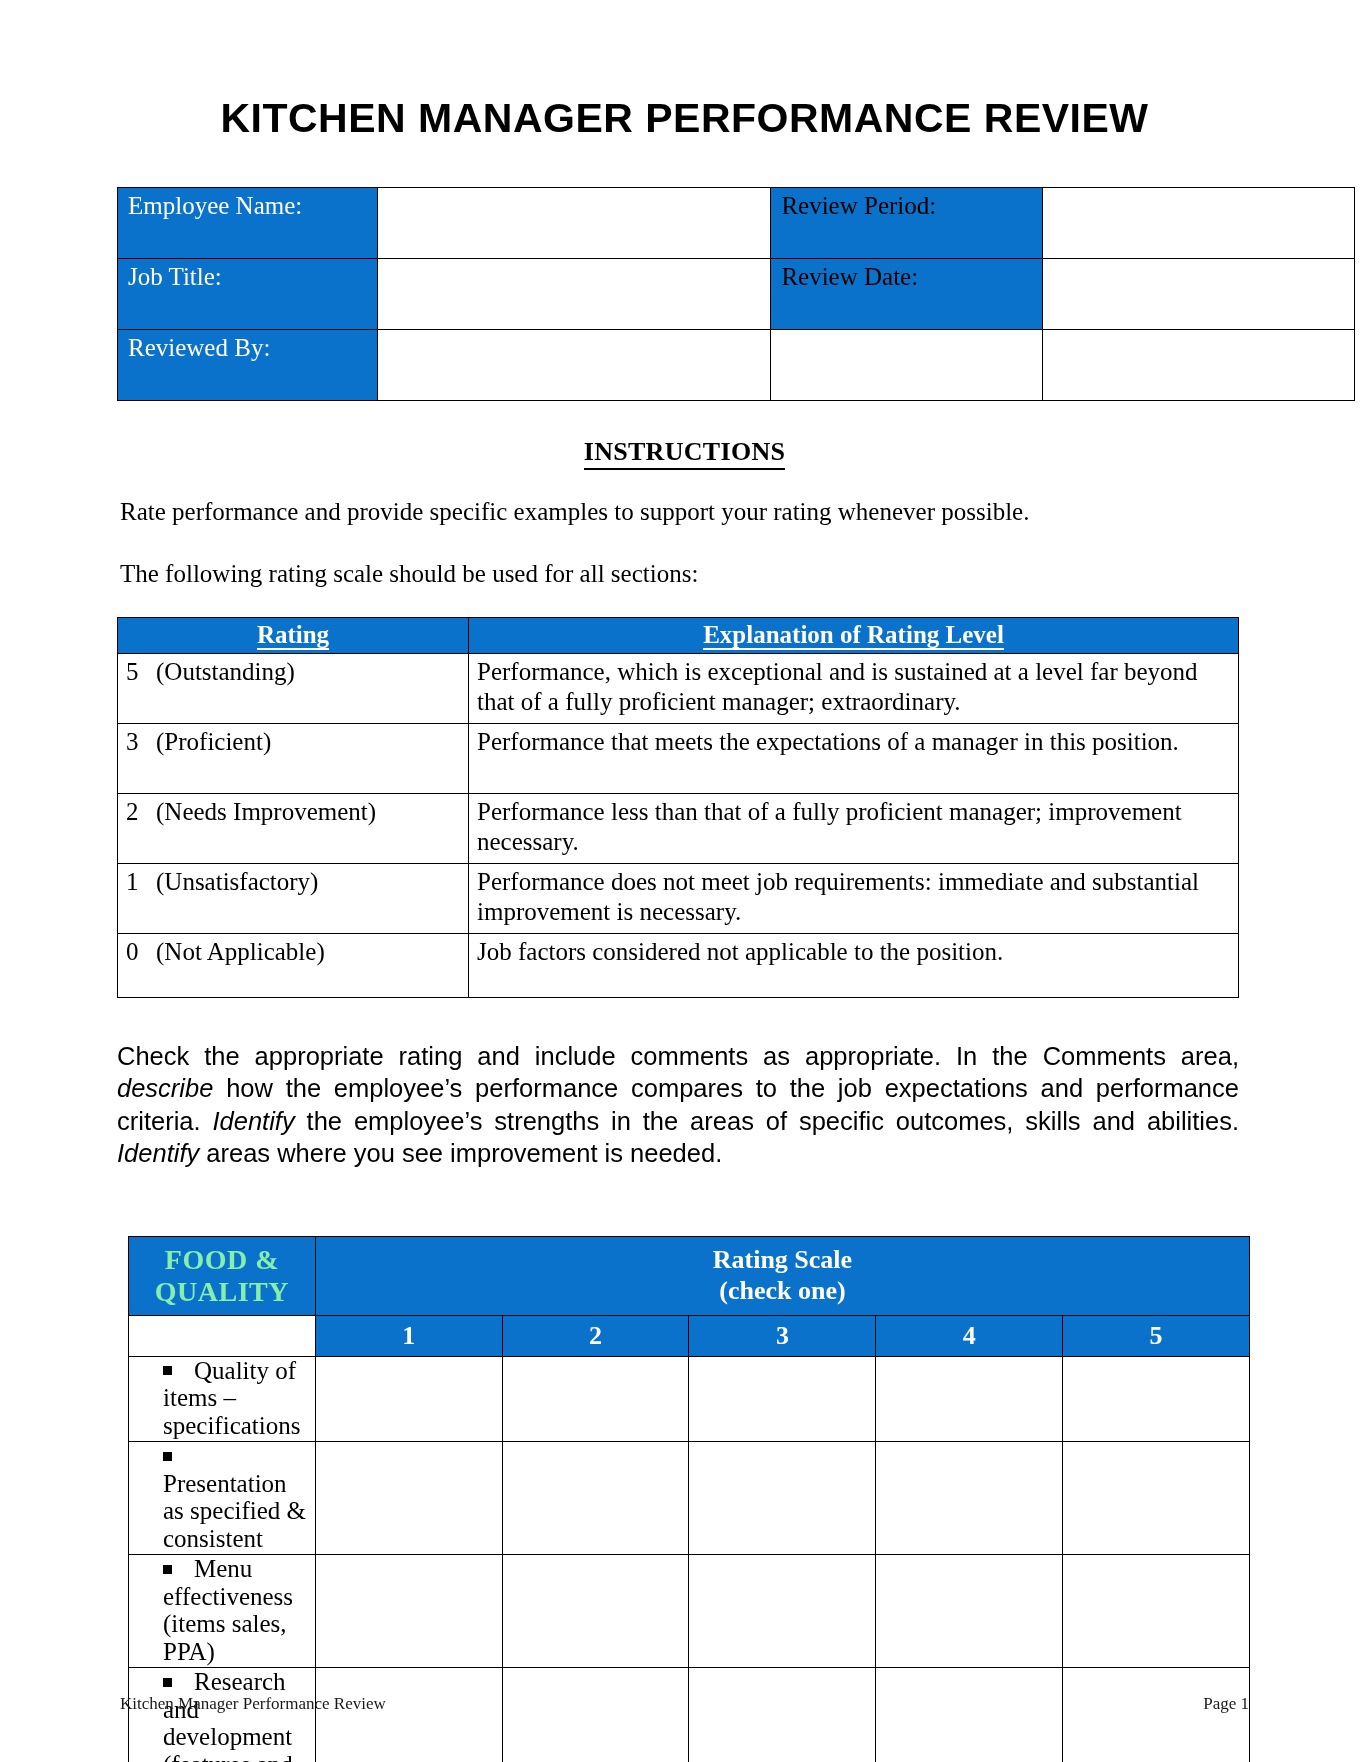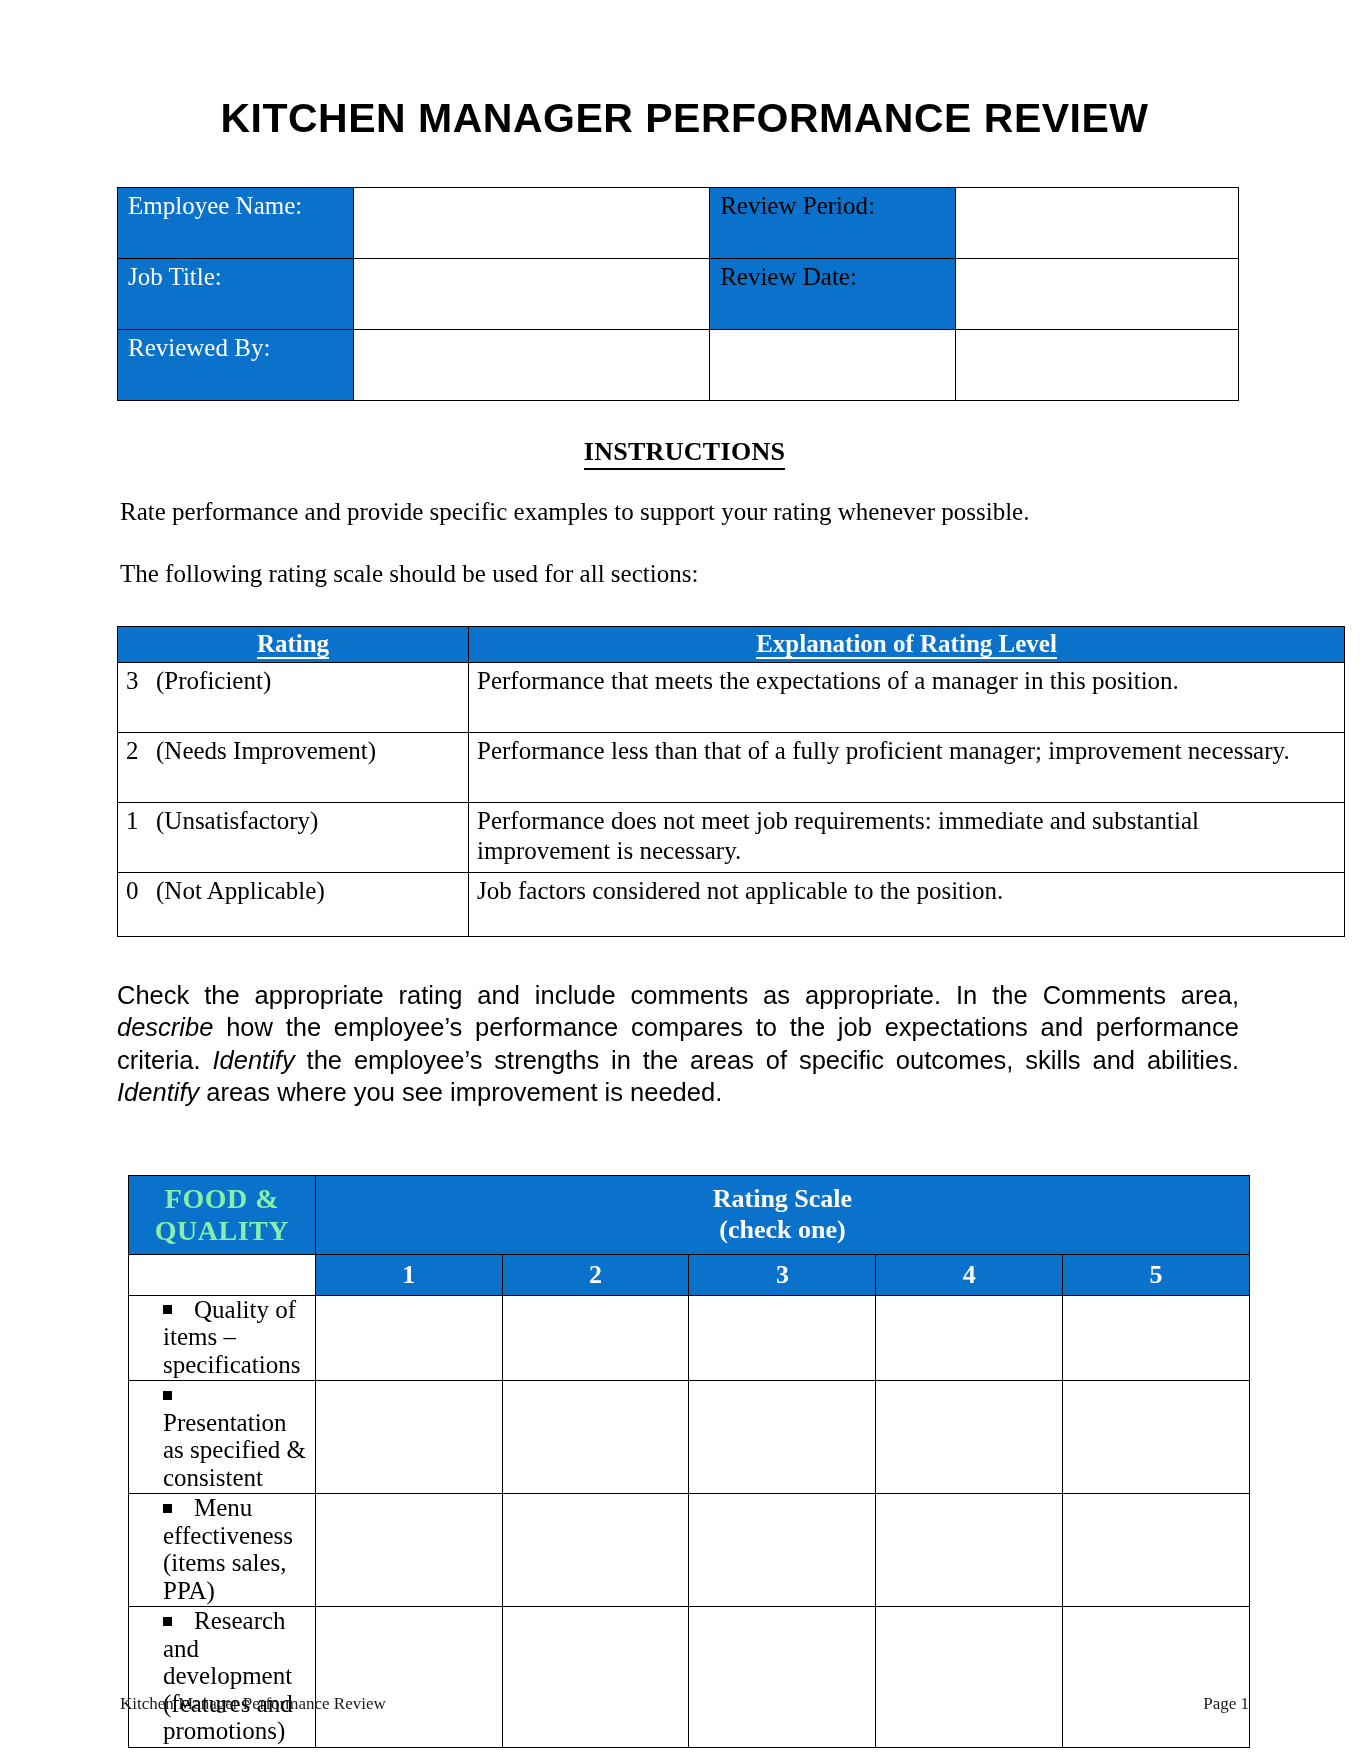--- a/index.html
+++ b/index.html
@@ -34,21 +34,21 @@
     padding-top: 96px;
     line-height: 1.1;
   }
 
   
   table {
     border-collapse: collapse;
   }
   .info-table {
     margin-top: 46px;
-    width: 1122px;
+    width: 1238px;
     margin-left: -3px;
     table-layout: fixed;
   }
   .info-table td {
     border: 1.5px solid #000000;
     height: 62px;
     padding: 4px 8px 4px 10px;
     vertical-align: top;
     font-size: 25px;
     line-height: 1.15;
@@ -81,22 +81,22 @@
   }
   .para {
     font-size: 25px;
     margin-top: 30px;
     line-height: 1.2;
   }
   .para.second { margin-top: 32px; }
 
   
   .rating-table {
-    margin-top: 37px;
-    width: 1228px;
+    margin-top: 28px;
+    width: 1122px;
     margin-left: -3px;
     table-layout: fixed;
   }
   .rating-table th {
     background: #0a72ca;
     color: #ffffff;
     font-size: 25px;
     font-weight: bold;
     border: 1.5px solid #000000;
     padding: 3px 0 4px 0;
@@ -247,20 +247,24 @@
 
   <table class="rating-table">
     <thead>
       <tr>
         <th class="col-rating"><span>Rating</span></th>
         <th><span>Explanation of Rating Level</span></th>
       </tr>
     </thead>
     <tbody>
       <tr>
+        <td class="col-rating two-line"><span class="rate-num">5</span><span>(Outstanding)</span></td>
+        <td class="two-line">Performance, which is exceptional and is sustained at a level far beyond that of a fully proficient manager; extraordinary.</td>
+      </tr>
+      <tr>
         <td class="col-rating two-line"><span class="rate-num">3</span><span>(Proficient)</span></td>
         <td class="two-line">Performance that meets the expectations of a manager in this position.</td>
       </tr>
       <tr>
         <td class="col-rating two-line"><span class="rate-num">2</span><span>(Needs Improvement)</span></td>
         <td class="two-line">Performance less than that of a fully proficient manager; improvement necessary.</td>
       </tr>
       <tr>
         <td class="col-rating two-line"><span class="rate-num">1</span><span>(Unsatisfactory)</span></td>
         <td class="two-line">Performance does not meet job requirements: immediate and substantial improvement is necessary.</td>

